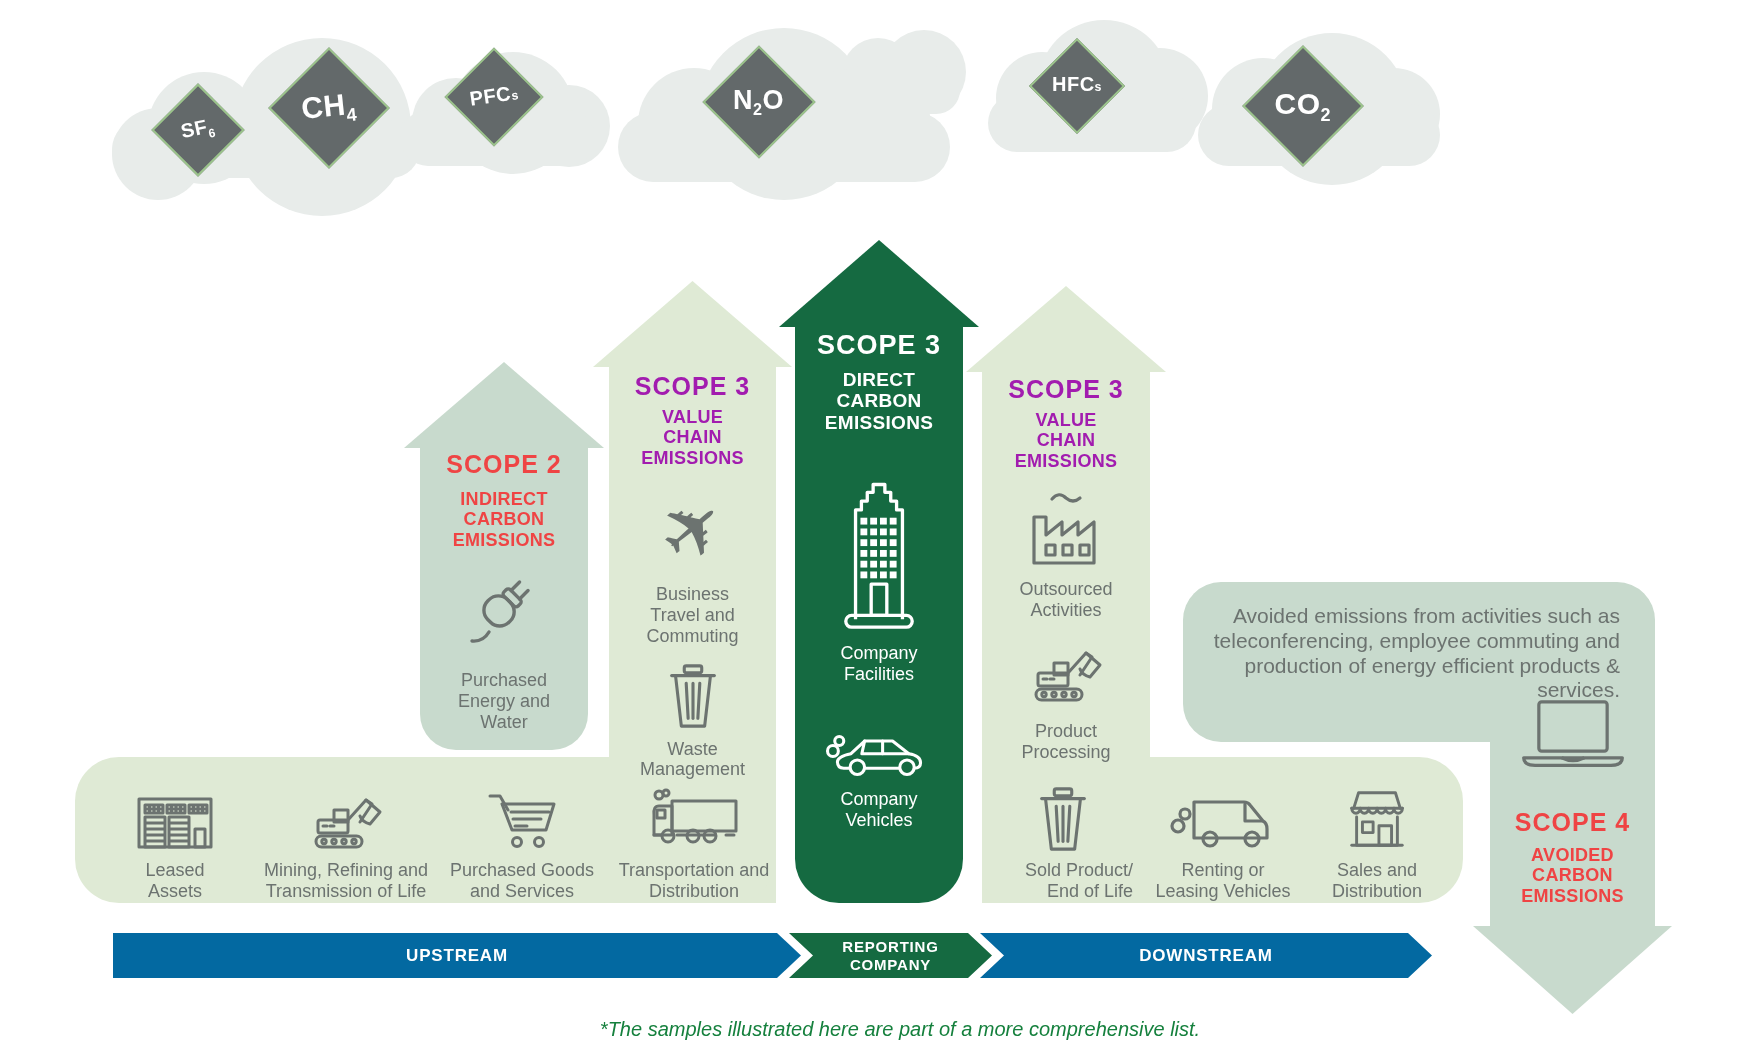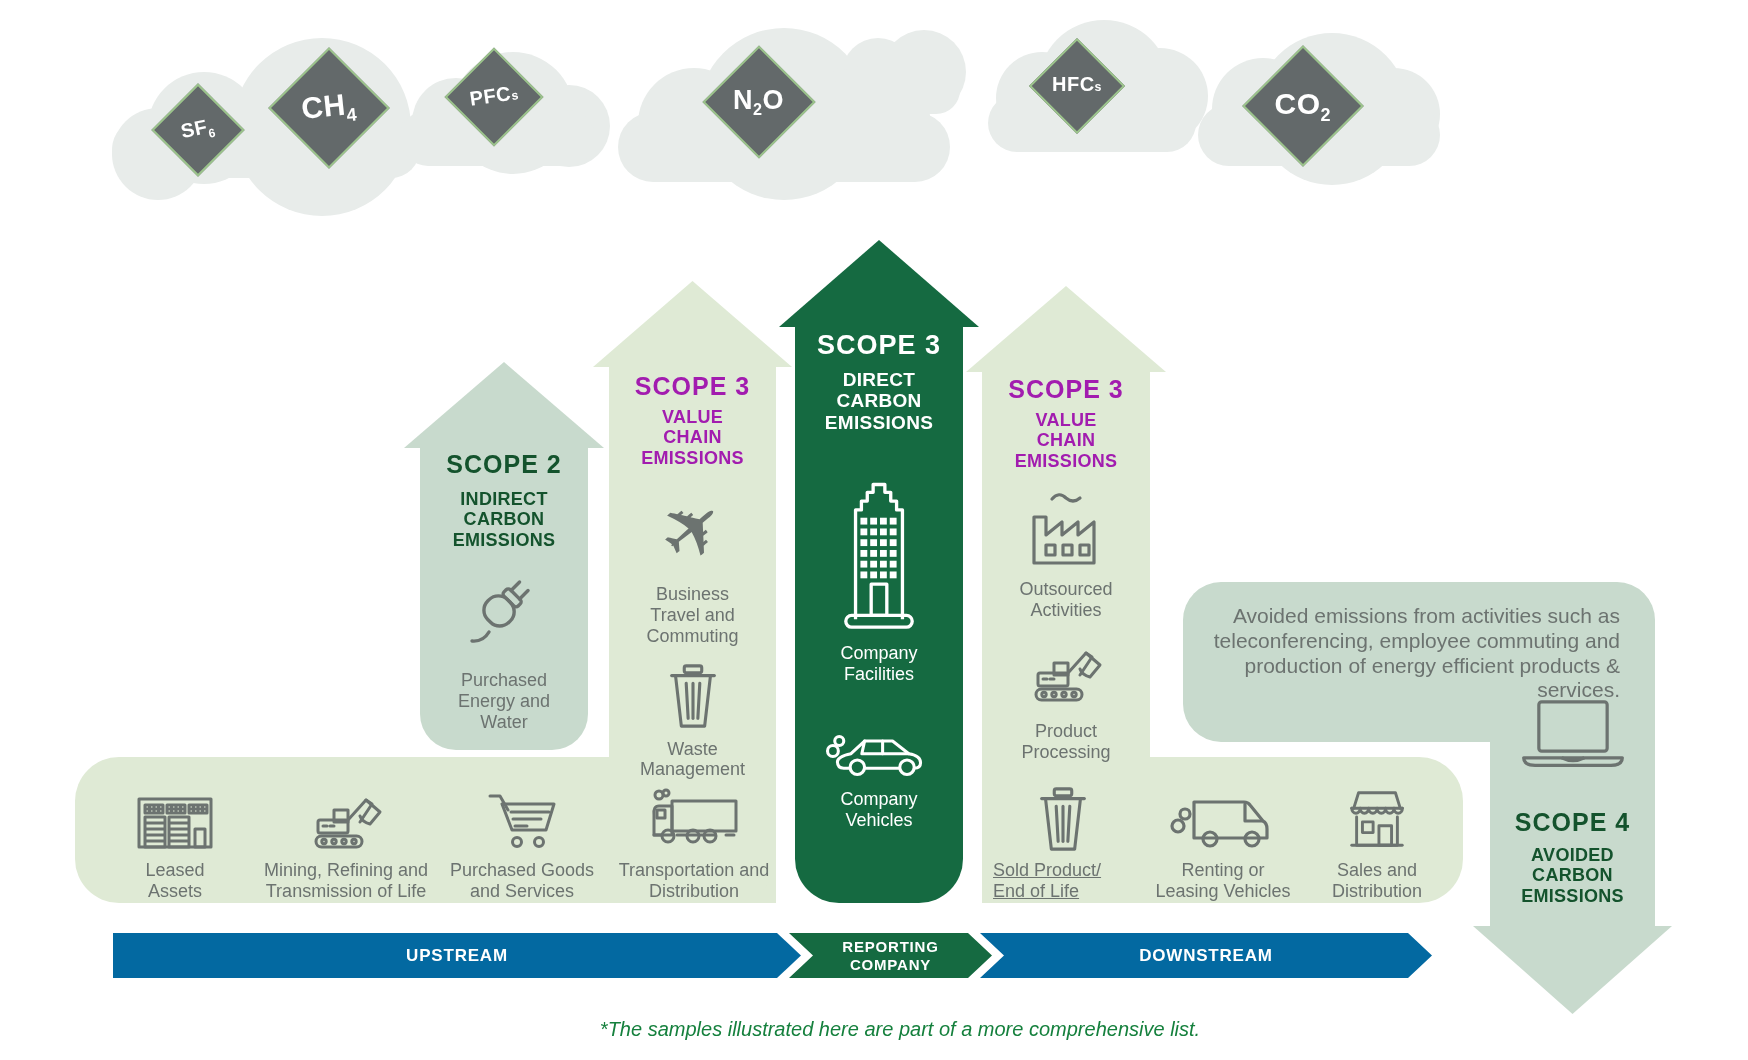--- a/index.html
+++ b/index.html
@@ -25,21 +25,21 @@
   .shape{position:absolute;}
   .fill-s1{background:#156a41;}
   .fill-sage{background:#c8dacd;}
   .fill-light{background:#dfead5;}
   .head-up{clip-path:polygon(50% 0,100% 100%,0 100%);}
   .head-down{clip-path:polygon(0 0,100% 0,50% 100%);}
   
   .stack{position:absolute;display:flex;flex-direction:column;align-items:center;text-align:center;z-index:6;}
   .scope-title{font-size:25px;font-weight:bold;letter-spacing:1px;}
   .scope-sub{font-size:18px;font-weight:bold;line-height:1.13;letter-spacing:.3px;}
-  .dkgreen{color:#14532d;}
+  .dkgreen{color:#ef4444;}
   .brgreen{color:#a21caf;}
   .white{color:#ffffff;}
   .gray-label{font-size:18px;line-height:1.16;color:#6c7370;}
   .icon-box{display:flex;align-items:center;justify-content:center;}
   .band-col{position:absolute;display:flex;flex-direction:column;align-items:center;z-index:6;}
   .band-icon{height:80px;display:flex;align-items:flex-end;justify-content:center;}
   .plane-glyph{font-size:76px;color:#6c7370;transform:rotate(-40deg);line-height:1;}
   
   .bar-seg{position:absolute;top:933px;height:45px;display:flex;align-items:center;justify-content:center;
     color:#fff;font-weight:bold;letter-spacing:.8px;z-index:7;}
@@ -363,21 +363,21 @@
         <g fill="none" stroke="#6c7370" stroke-width="3.2" stroke-linecap="round" stroke-linejoin="round">
           <rect x="20" y="3" width="18" height="7" rx="2"></rect>
           <line x1="7" y1="13" x2="51" y2="13"></line>
           <path d="M11 13 L17 65 H41 L47 13"></path>
           <line x1="22" y1="21" x2="24" y2="57"></line>
             <line x1="29" y1="21" x2="29" y2="57"></line>
             <line x1="36" y1="21" x2="34" y2="57"></line>
         </g>
       </svg>
     </div>
-    <div class="gray-label" style="width:140px;margin-top:8px;text-align:left;text-decoration:underline;">Sold Product/ End of Life</div>
+    <div class="gray-label" style="width:140px;margin-top:8px;text-align:right;">Sold Product/ End of Life</div>
   </div>
 
   <div class="band-col" style="left:1123px;top:772px;width:200px;">
     <div class="band-icon">
       <svg width="112" height="66" viewBox="0 0 112 66">
         <g fill="none" stroke="#6c7370" stroke-width="3.2" stroke-linecap="round" stroke-linejoin="round">
           <circle cx="11" cy="40" r="6"></circle>
             <circle cx="18" cy="28" r="5"></circle>
           <path d="M27 16 H77 Q81 16 83 19 L96 35 Q100 37 100 43 v9 H27 Z"></path>
           <path d="M78 18 v17 h17"></path>

